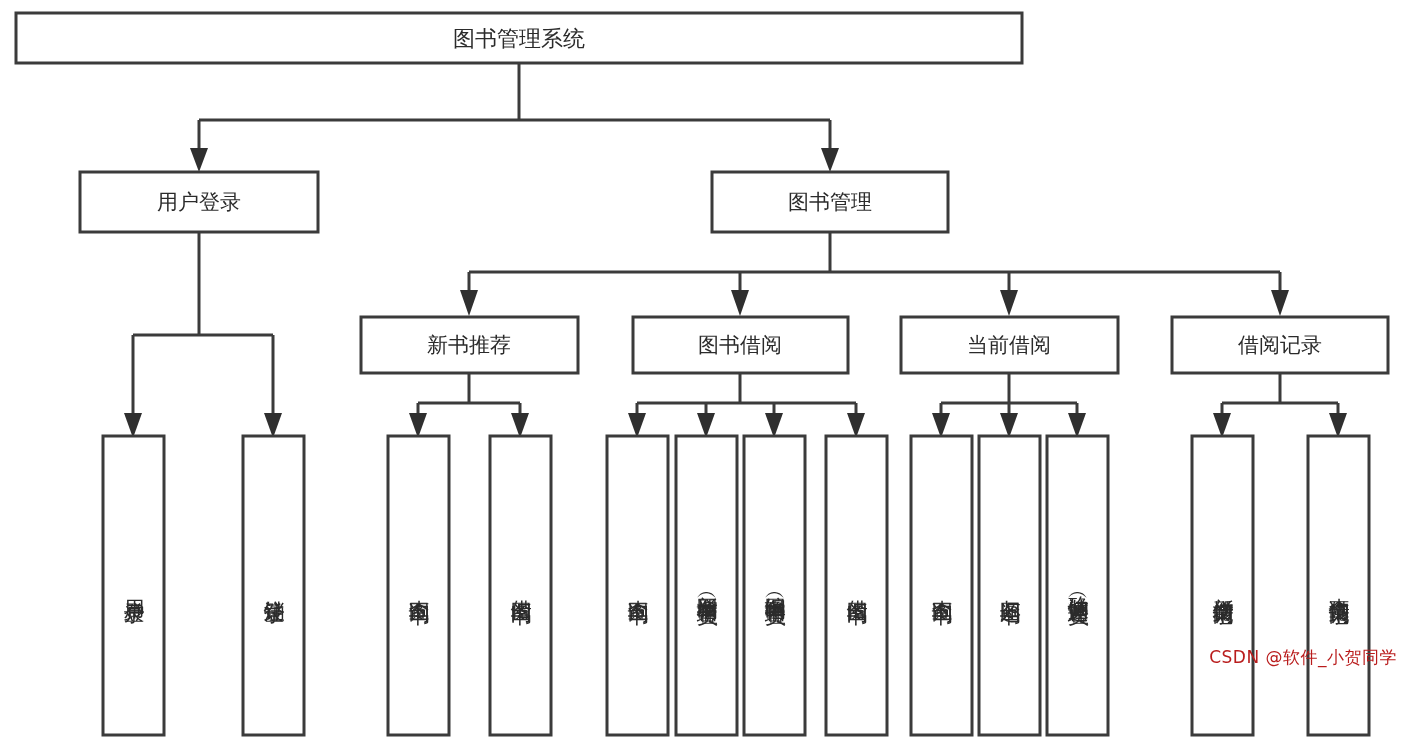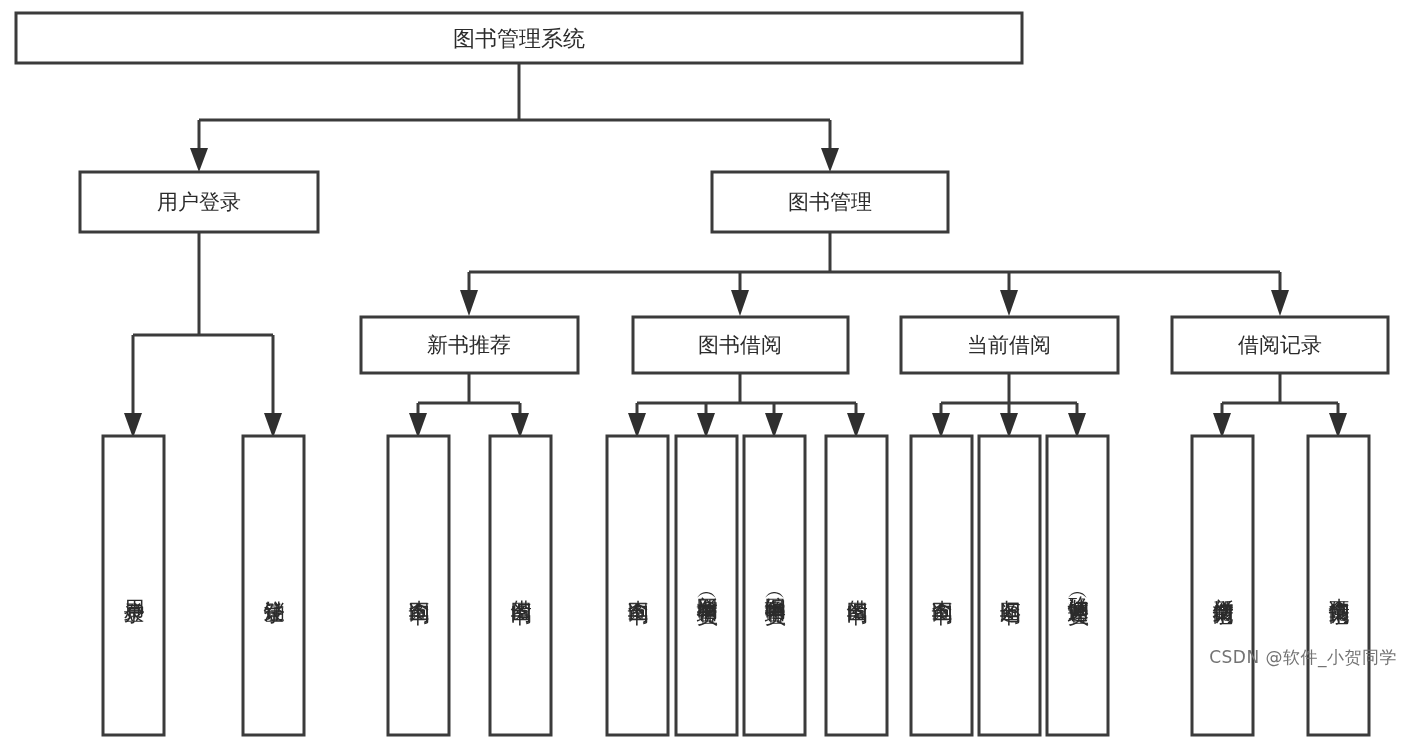--- a/index.html
+++ b/index.html
@@ -73,21 +73,21 @@
     letter-spacing: 1.5px;
     white-space: nowrap;
     text-align: center;
   }
   #watermark {
     position: absolute;
     right: 8px;
     bottom: 6px;
     font-family: "DejaVu Sans", "Liberation Sans", sans-serif;
     font-size: 17px;
-    color: #737373;
+    color: #b91c1c;
     letter-spacing: 0.5px;
     user-select: none;
   }
 </style>
 </head>
 <body>
 
 <div id="diagram-root">
 
   <svg id="flow" viewBox="0 0 1405 747">

